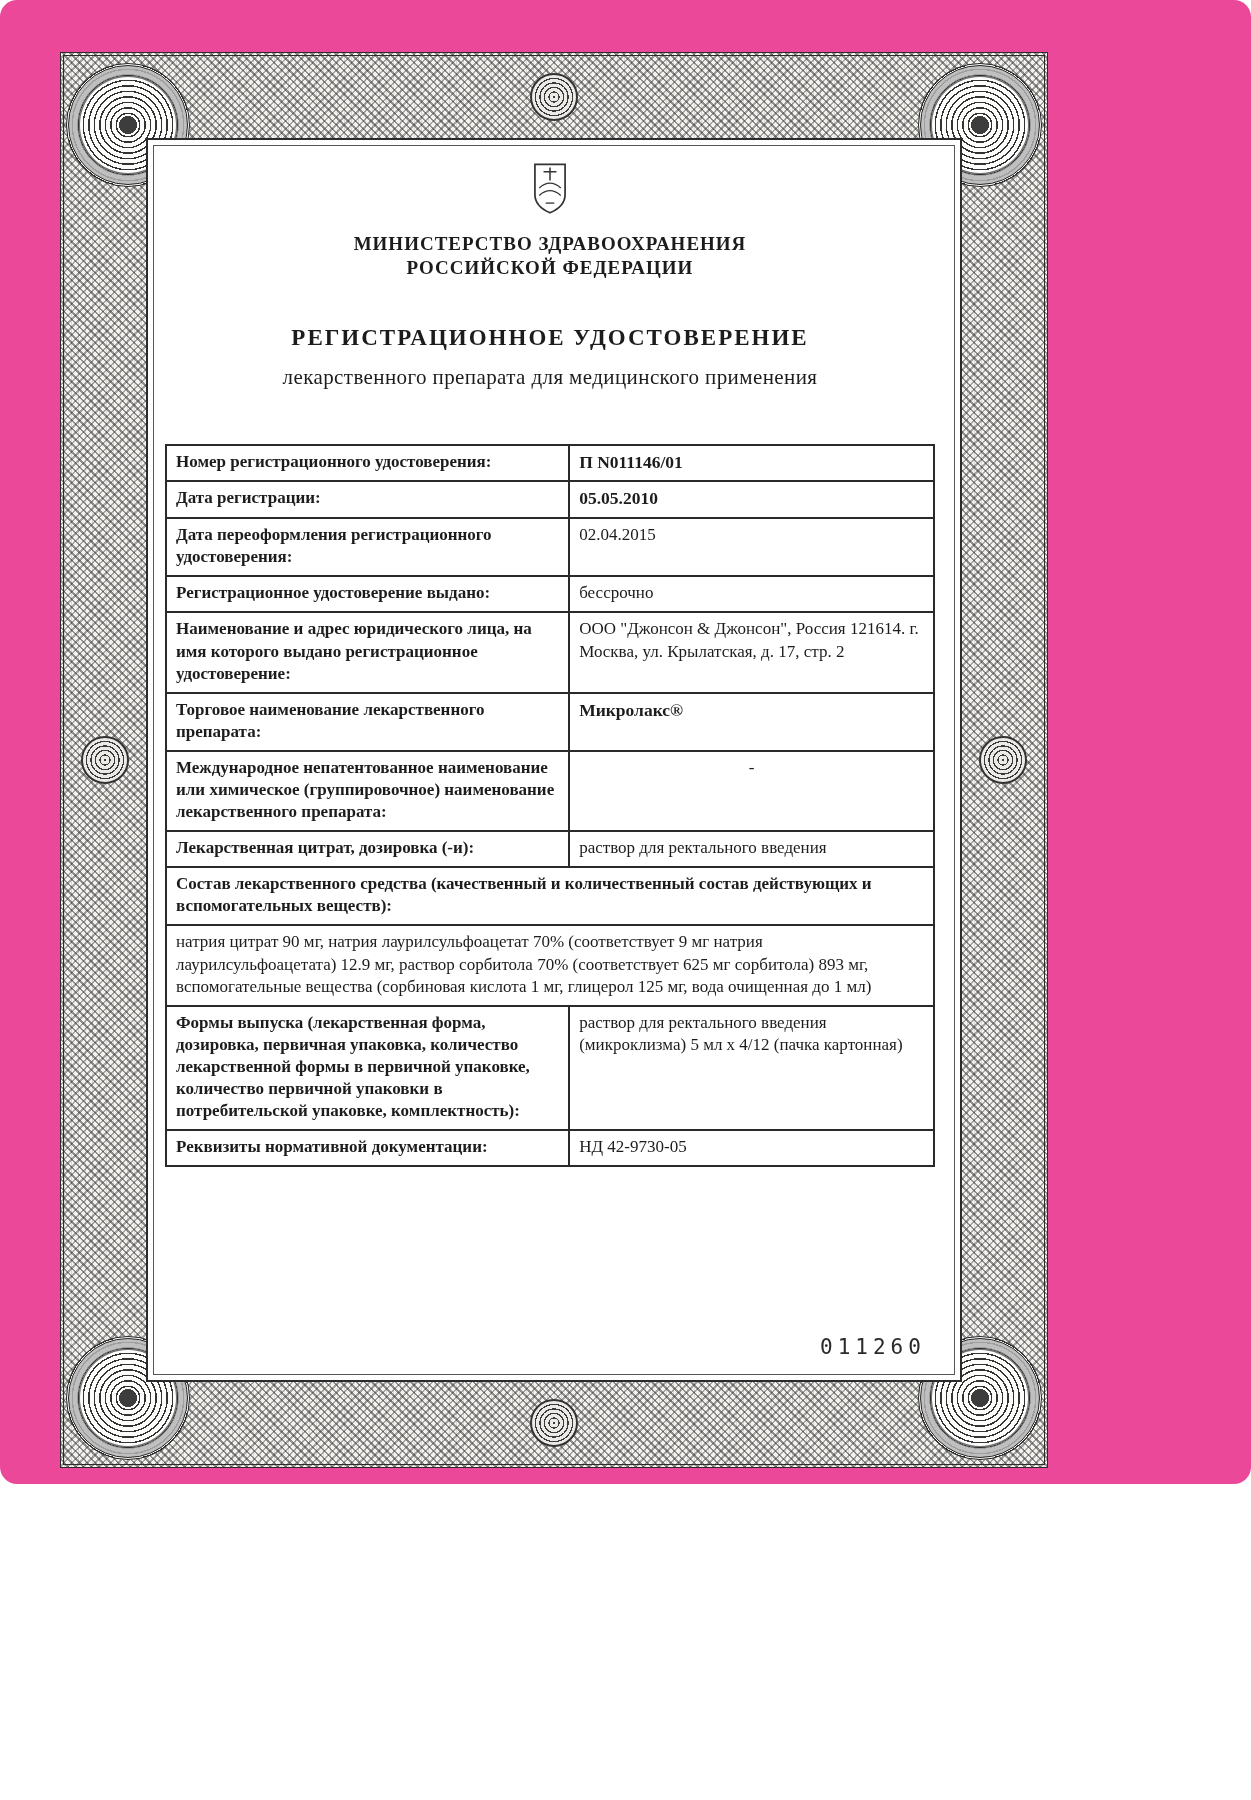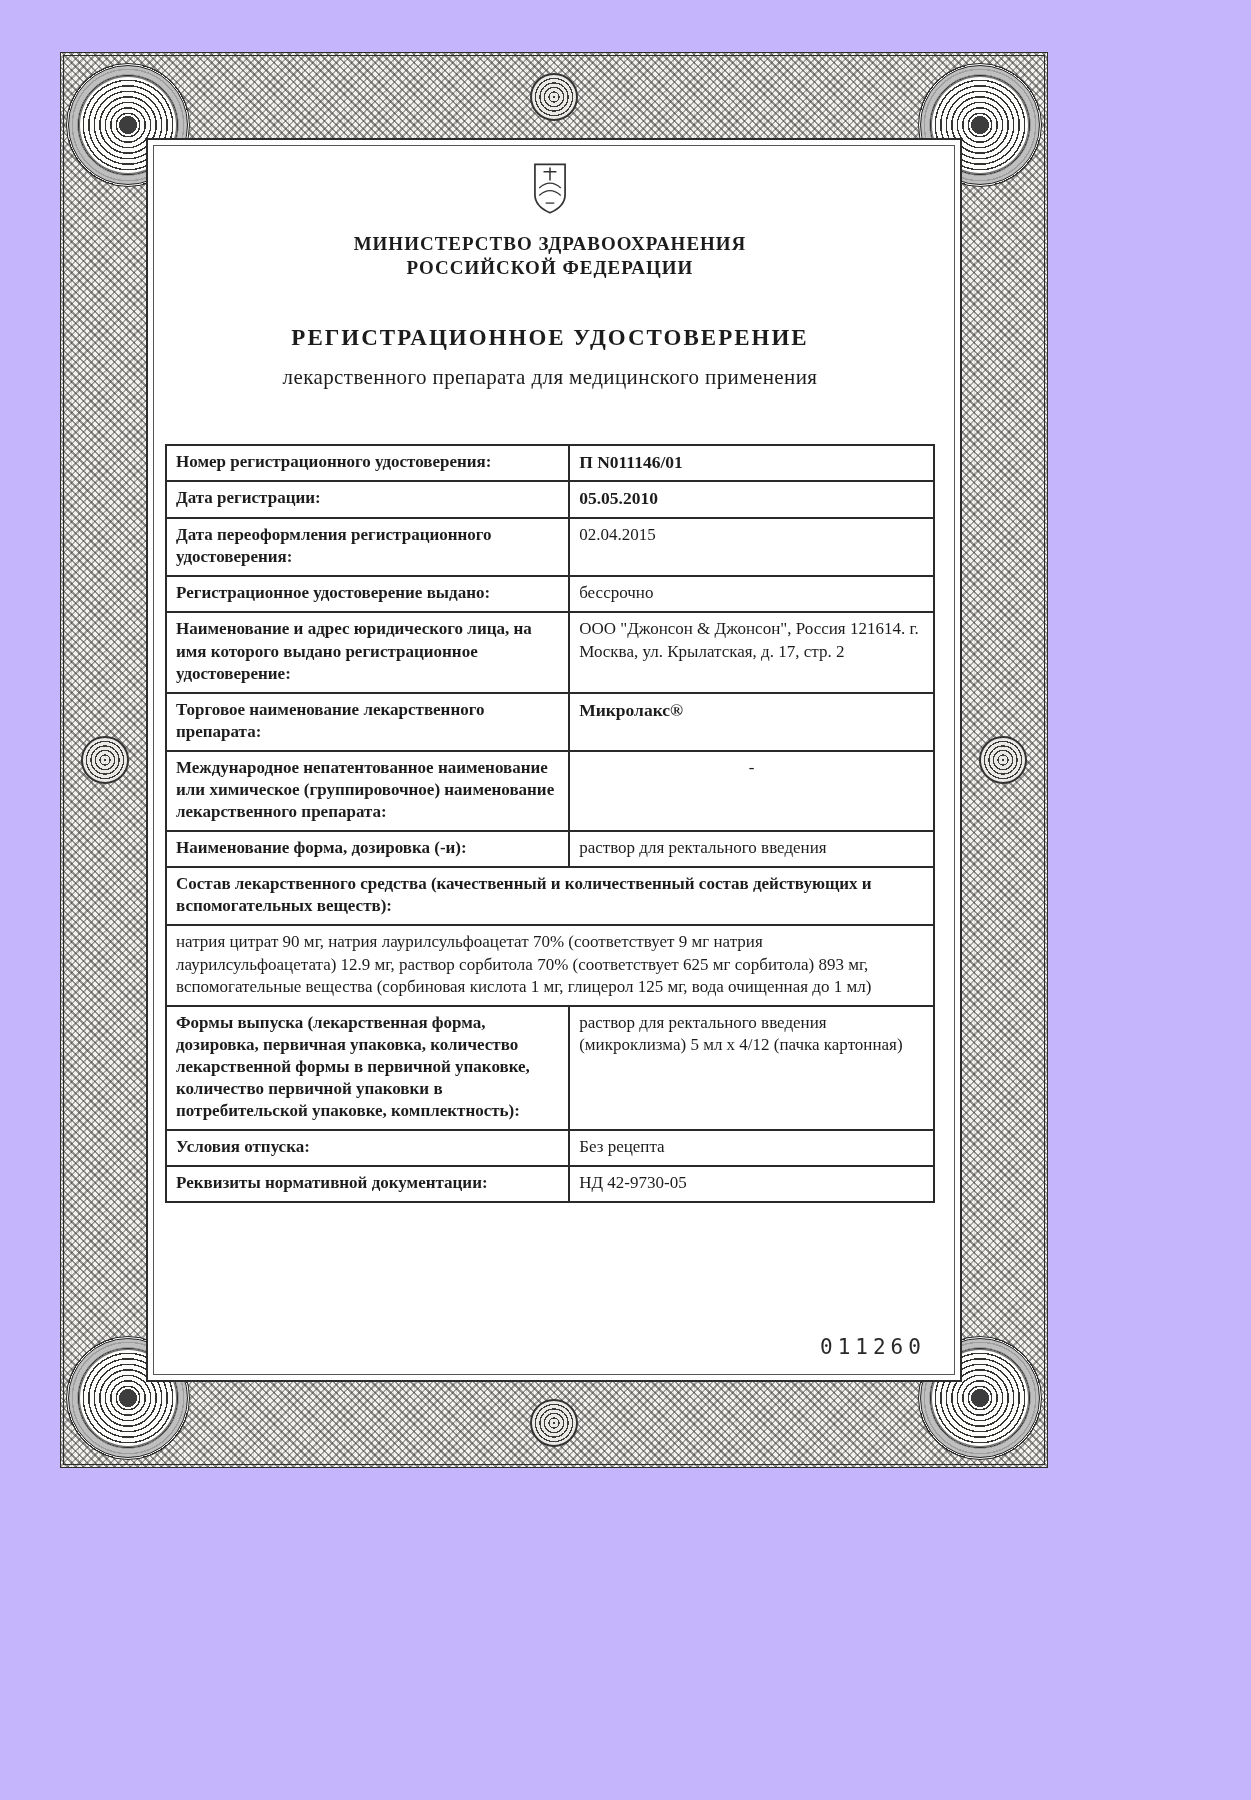--- a/index.html
+++ b/index.html
@@ -1,18 +1,18 @@
 <!DOCTYPE html>
 <html><head>
 <meta charset="utf-8">
 <style>
   html,body { margin:0; padding:0; background:#ffffff; }
   .page {
-    position:relative; width:1251px; height:1800px; background:#c4b5fd;
-    font-family:"Liberation Serif", serif; color:#1c1c1c; overflow:hidden;
+    position:relative; width:1251px; height:1484px; background:#ec4899;
+    font-family:"Liberation Serif", serif; color:#1c1c1c; overflow:hidden;border-radius:17px;
   }
 
   
   .ornate-frame { position:absolute; left:60px; top:52px; width:988px; height:1416px; }
   .band {
     position:absolute; inset:0; box-sizing:border-box;
     border:4px double #2b2b2b;
     background-color:#f4f2ee;
     background-image:
       repeating-linear-gradient(45deg,  rgba(45,45,45,.50) 0 1.8px, rgba(255,255,255,0) 1.8px 5.5px),
@@ -132,36 +132,32 @@
         </tr>
         <tr>
           <td class="lbl">Торговое наименование лекарственного препарата:</td>
           <td class="val vb">Микролакс®</td>
         </tr>
         <tr>
           <td class="lbl">Международное непатентованное наименование или химическое (группировочное) наименование лекарственного препарата:</td>
           <td class="val vc">-</td>
         </tr>
         <tr>
-          <td class="lbl">Наименование форма, дозировка (-и):</td>
+          <td class="lbl">Лекарственная цитрат, дозировка (-и):</td>
           <td class="val">раствор для ректального введения</td>
         </tr>
         <tr>
           <td class="full-b" colspan="2">Состав лекарственного средства (качественный и количественный состав действующих и вспомогательных веществ):</td>
         </tr>
         <tr>
           <td class="full" colspan="2">натрия цитрат 90 мг, натрия лаурилсульфоацетат 70% (соответствует 9 мг натрия лаурилсульфоацетата) 12.9 мг, раствор сорбитола 70% (соответствует 625 мг сорбитола) 893 мг, вспомогательные вещества (сорбиновая кислота 1 мг, глицерол 125 мг, вода очищенная до 1 мл)</td>
         </tr>
         <tr>
           <td class="lbl">Формы выпуска (лекарственная форма, дозировка, первичная упаковка, количество лекарственной формы в первичной упаковке, количество первичной упаковки в потребительской упаковке, комплектность):</td>
           <td class="val">раствор для ректального введения (микроклизма) 5 мл х 4/12 (пачка картонная)</td>
-        </tr>
-        <tr>
-          <td class="lbl">Условия отпуска:</td>
-          <td class="val">Без рецепта</td>
         </tr>
         <tr>
           <td class="lbl">Реквизиты нормативной документации:</td>
           <td class="val">НД 42-9730-05</td>
         </tr>
       </tbody>
     </table>
   </div>
 
   <div class="serial">011260</div>

